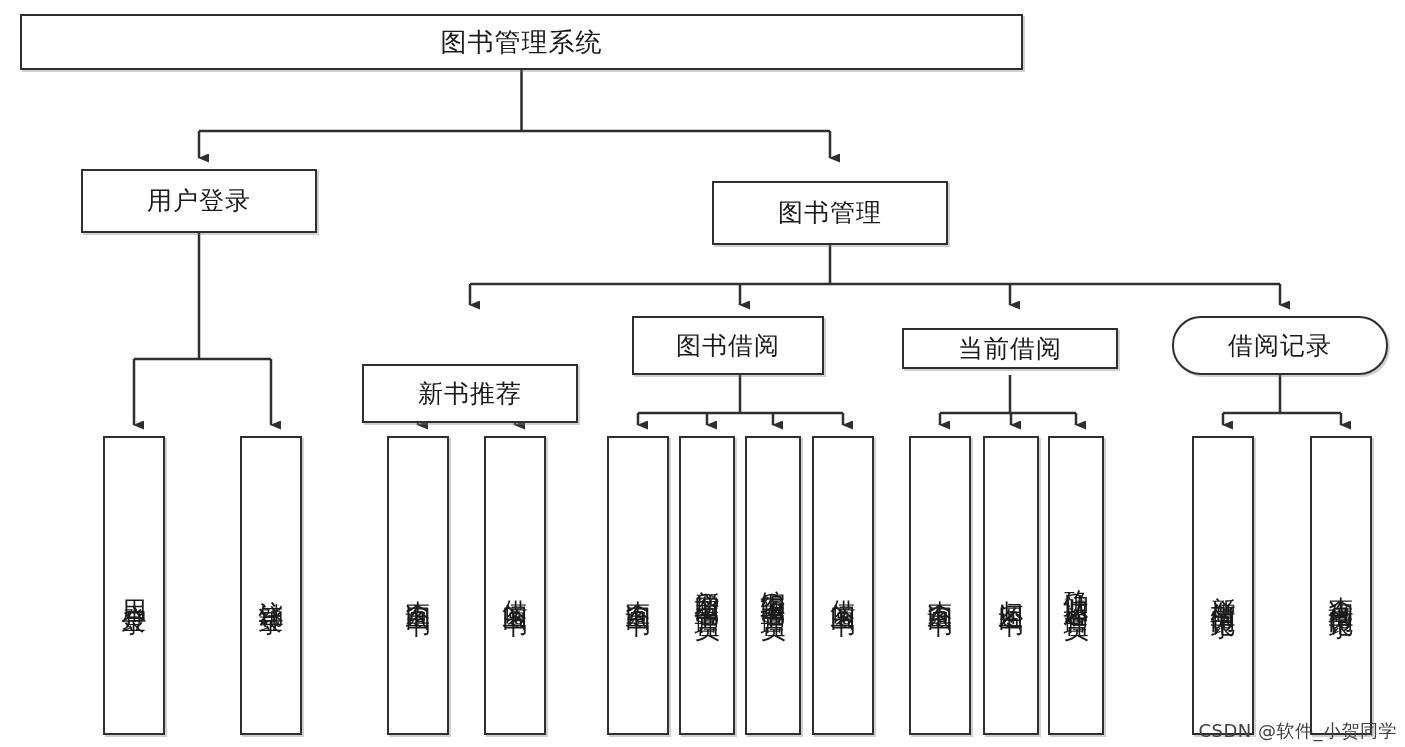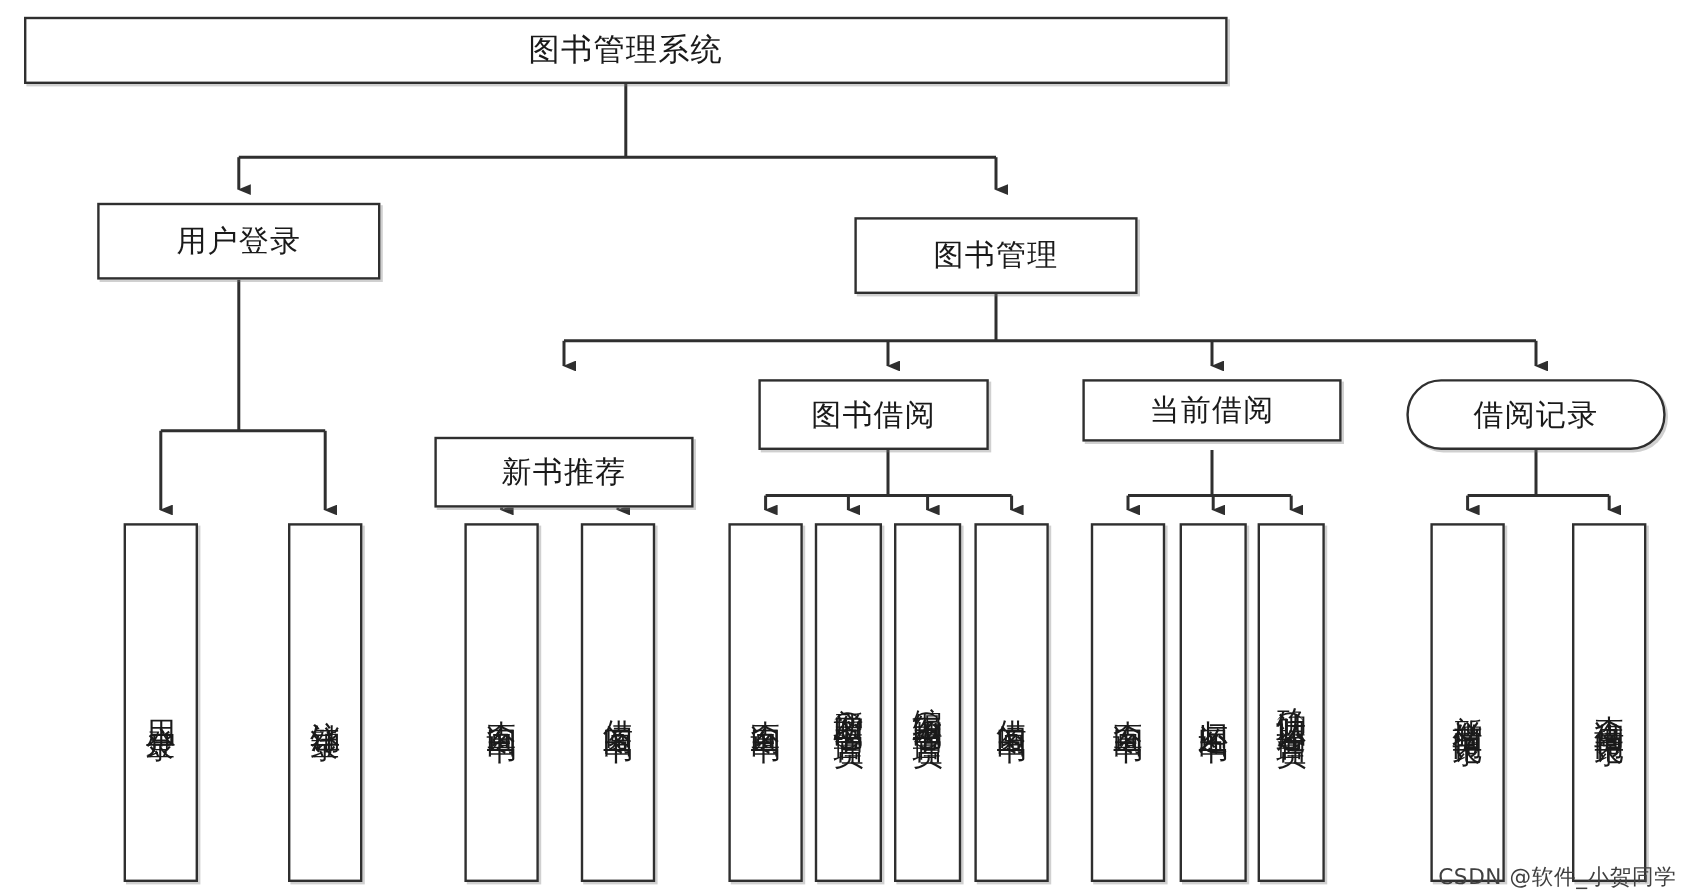--- a/index.html
+++ b/index.html
@@ -127,21 +127,21 @@
   <div class="node h" style="left: 712px; top: 169px; width: 236px; height: 64px; margin-top: 12px;">
     <span class="label">图书管理</span>
   </div>
 
   <div class="node h" style="left: 362px; top: 316px; width: 216px; height: 59px; margin-top: 48px;">
     <span class="label">新书推荐</span>
   </div>
   <div class="node h" style="left: 632px; top: 316px; width: 192px; height: 59px;">
     <span class="label">图书借阅</span>
   </div>
-  <div class="node h" style="left: 902px; top: 316px; width: 216px; height: 52px;">
+  <div class="node h" style="left: 902px; top: 328px; width: 216px; height: 41px;">
     <span class="label">当前借阅</span>
   </div>
   <div class="node h" style="left: 1172px; top: 316px; width: 216px; height: 59px; border-radius: 29px;">
     <span class="label">借阅记录</span>
   </div>
 
   <div class="node v" style="left: 103px; top: 436px; width: 62px; height: 299px;">
     <span class="label">用户登录</span>
   </div>
   <div class="node v" style="left: 240px; top: 436px; width: 62px; height: 299px;">

